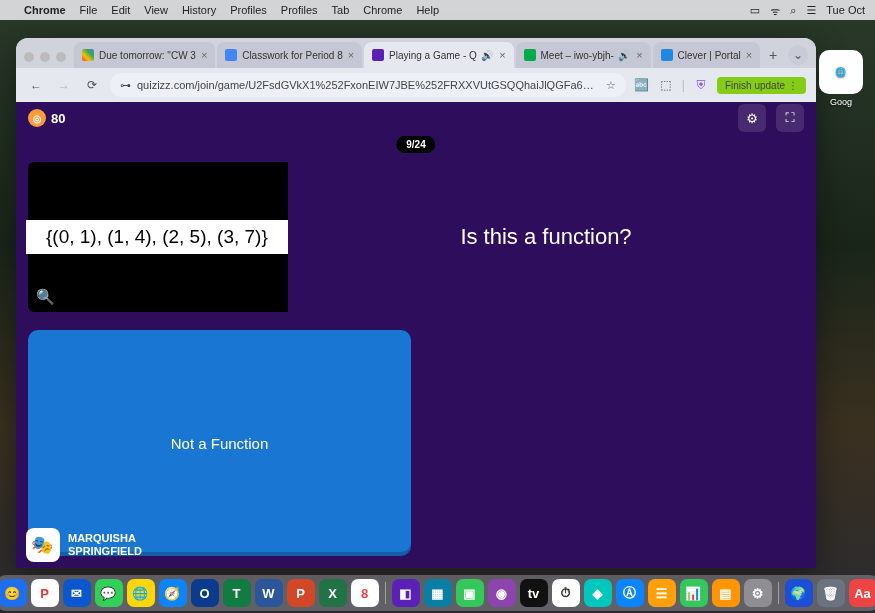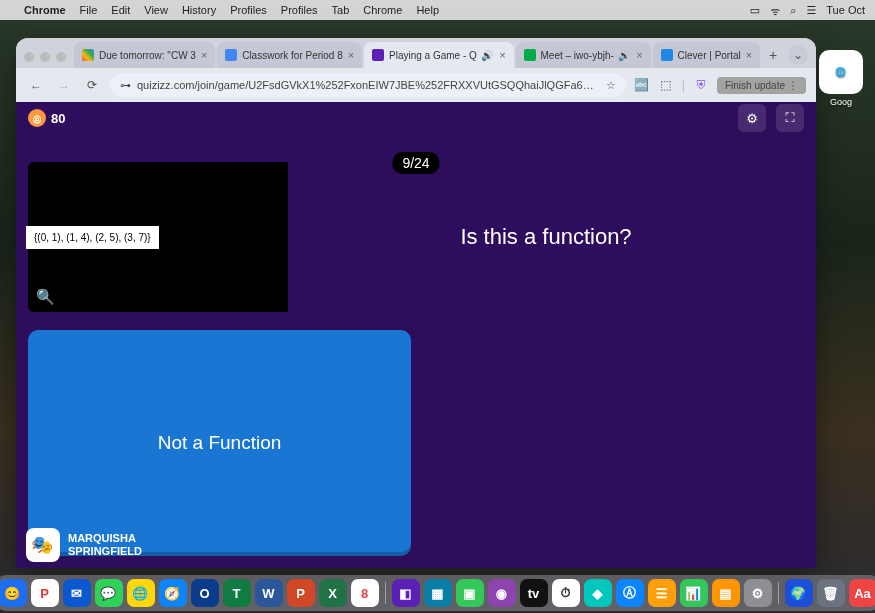--- a/index.html
+++ b/index.html
@@ -55,21 +55,21 @@
   .urlbar .navbtn { width:20px; text-align:center; color:#555; cursor:pointer; }
   .urlfield {
     flex:1; height:24px; background:#eef0f7; border-radius:20px;
     display:flex; align-items:center; padding:0 10px; gap:6px; font-size:11px; color:#444;
     overflow:hidden;
   }
   .urlfield .star { margin-left:auto; color:#666; }
   .urlext { display:flex; gap:8px; align-items:center; }
   .extic { width:16px;height:16px;display:flex;align-items:center;justify-content:center;font-size:12px; }
   .finish {
-    background:#a3a3a3; border-radius:4px; padding:3px 8px; font-size:10px; color:#444;
+    background:#84cc16; border-radius:4px; padding:3px 8px; font-size:10px; color:#444;
     display:flex; align-items:center; gap:3px;
   }
   
   .game {
     flex:1; background:#2e0d5c;
     position:relative; display:flex; flex-direction:column;
   }
   .gametop {
     height:32px; display:flex; align-items:center; padding:0 12px; gap:10px;
   }
@@ -79,50 +79,50 @@
   .score .tgt {
     width:18px;height:18px;border-radius:50%;background:#ff9a3c;
     display:flex;align-items:center;justify-content:center;color:#fff;font-size:10px;
   }
   .gametop .sp { flex:1; }
   .gbtn {
     width:28px;height:28px;border-radius:6px;background:rgba(255,255,255,.12);
     display:flex;align-items:center;justify-content:center;color:#fff;font-size:13px;cursor:pointer;
   }
   .qcount {
-    position:absolute; left:50%; top:50px; transform:translateX(-50%);
-    background:#000; color:#fff; font-size:14px; font-weight:400;
+    position:absolute; left:50%; top:34px; transform:translateX(-50%);
+    background:#000; color:#fff; font-size:10px; font-weight:700;
     padding:3px 10px; border-radius:10px;
   }
   .qpanel {
     margin:28px 12px 0 12px; flex:0 0 auto;
     display:flex; gap:0;
   }
   .qimg {
     width:260px; height:150px; background:#000; border-radius:6px 0 0 6px;
     position:relative; display:flex; align-items:center;
   }
   .qimgtxt {
-    background:#fff; color:#000; font-size:10px; font-weight:500;
-    padding:6px 8px; margin-left:-2px;
+    background:#fff; color:#000; font-size:19px; font-weight:500;
+    padding:6px 20px; margin-left:-2px;
   }
   .qzoom {
     position:absolute; left:8px; bottom:6px; color:#fff; font-size:15px; cursor:pointer;
   }
   .qtext {
     flex:1; display:flex; align-items:center; justify-content:center;
     color:#fff; font-size:22px; font-weight:400;
   }
   .answers {
     margin:18px 12px 0 12px; display:grid; grid-template-columns:1fr 1fr; gap:10px;
     flex:1; padding-bottom:12px;
   }
   .ans {
     border-radius:10px; display:flex; align-items:center; justify-content:center;
-    color:#fff; font-size:19px; font-weight:400; cursor:pointer;
+    color:#fff; font-size:15px; font-weight:400; cursor:pointer;
     box-shadow:inset 0 -4px 0 rgba(0,0,0,.2);
   }
   .ans.blue { background:#1976d2; }
   .ans.teal { background:#14b8a6; }
   .player {
     position:absolute; left:10px; bottom:6px;
     display:flex; align-items:center; gap:8px; color:#fff; font-size:11px; font-weight:700; line-height:1.15;
   }
   .avatar {
     width:34px; height:34px; border-radius:8px; background:#fff;

